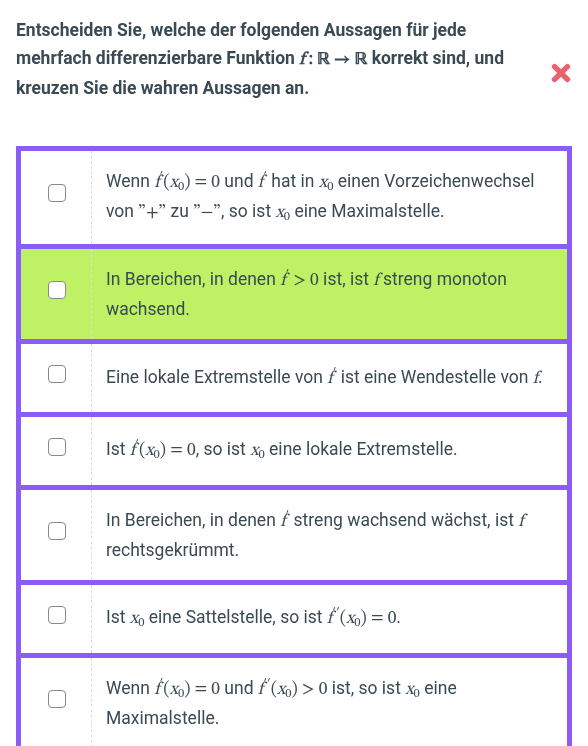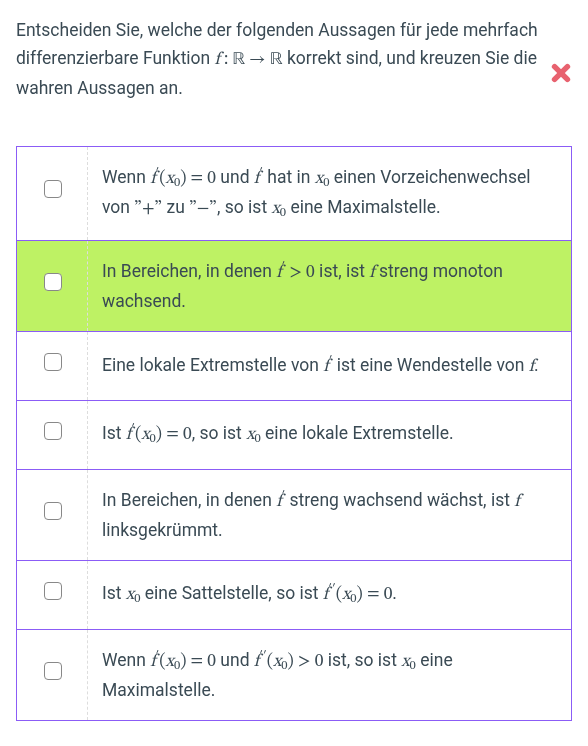--- a/index.html
+++ b/index.html
@@ -10,20 +10,21 @@
     color: #3a4a54;
     background: #ffffff;
   }
   .page {
     padding: 16px 16px 10px 16px;
     box-sizing: border-box;
   }
   .question-row {
     display: flex;
     align-items: flex-start;
+    font-weight: bold;
   }
   .question-text {
     flex: 1;
     font-size: 17.5px;
     line-height: 1.6;
     color: #3a4a54;
   }
   .status-icon {
     flex: 0 0 auto;
     margin-left: 6px;
@@ -52,21 +53,21 @@
     font-size: 0.72em;
     vertical-align: 0.55em;
     font-style: normal;
   }
   .answers {
     margin-top: 44px;
     border-collapse: collapse;
     width: 100%;
   }
   .answers td {
-    border: 1px solid #8b5cf6;
+    border: 5px solid #8b5cf6;
     vertical-align: middle;
     font-size: 17.5px;
     line-height: 1.6;
     color: #3a4a54;
   }
   .answers td.cb {
     width: 70px;
     text-align: center;
     padding: 18px 0;
     border-right: 1px dashed #ddd;
@@ -124,21 +125,21 @@
         <tr>
           <td class="cb"><input type="checkbox" style=""></td>
           <td class="txt"><span>Eine lokale Extremstelle von </span><span class="math"><span>f</span><span class="sup">′</span></span><span> ist eine Wendestelle von </span><span class="math"><span>f</span></span><span>.</span></td>
         </tr>
         <tr>
           <td class="cb"><input type="checkbox" style=""></td>
           <td class="txt"><span>Ist </span><span class="math"><span>f</span><span class="sup">′</span><span class="up">(</span><span>x</span><span class="sub">0</span><span class="up">)</span><span class="up"> </span><span class="up">=</span><span class="up"> </span><span class="up">0</span></span><span>, so ist </span><span class="math"><span>x</span><span class="sub">0</span></span><span> eine lokale Extremstelle.</span></td>
         </tr>
         <tr>
           <td class="cb"><input type="checkbox" style=""></td>
-          <td class="txt"><span>In Bereichen, in denen </span><span class="math"><span>f</span><span class="sup">′</span></span><span> streng wachsend wächst, ist </span><span class="math"><span>f</span></span><span> linksgekrümmt.</span></td>
+          <td class="txt"><span>In Bereichen, in denen </span><span class="math"><span>f</span><span class="sup">′</span></span><span> streng wachsend wächst, ist </span><span class="math"><span>f</span></span><span> rechtsgekrümmt.</span></td>
         </tr>
         <tr>
           <td class="cb"><input type="checkbox" style=""></td>
           <td class="txt"><span>Ist </span><span class="math"><span>x</span><span class="sub">0</span></span><span> eine Sattelstelle, so ist </span><span class="math"><span>f</span><span class="sup">′′</span><span class="up">(</span><span>x</span><span class="sub">0</span><span class="up">)</span><span class="up"> </span><span class="up">=</span><span class="up"> </span><span class="up">0</span></span><span>.</span></td>
         </tr>
         <tr>
           <td class="cb"><input type="checkbox" style=""></td>
           <td class="txt"><span>Wenn </span><span class="math"><span>f</span><span class="sup">′</span><span class="up">(</span><span>x</span><span class="sub">0</span><span class="up">)</span><span class="up"> </span><span class="up">=</span><span class="up"> </span><span class="up">0</span></span><span> und </span><span class="math"><span>f</span><span class="sup">′′</span><span class="up">(</span><span>x</span><span class="sub">0</span><span class="up">)</span><span class="up"> </span><span class="up">&gt;</span><span class="up"> </span><span class="up">0</span></span><span> ist, so ist </span><span class="math"><span>x</span><span class="sub">0</span></span><span> eine Maximalstelle.</span></td>
         </tr>
       </tbody>

